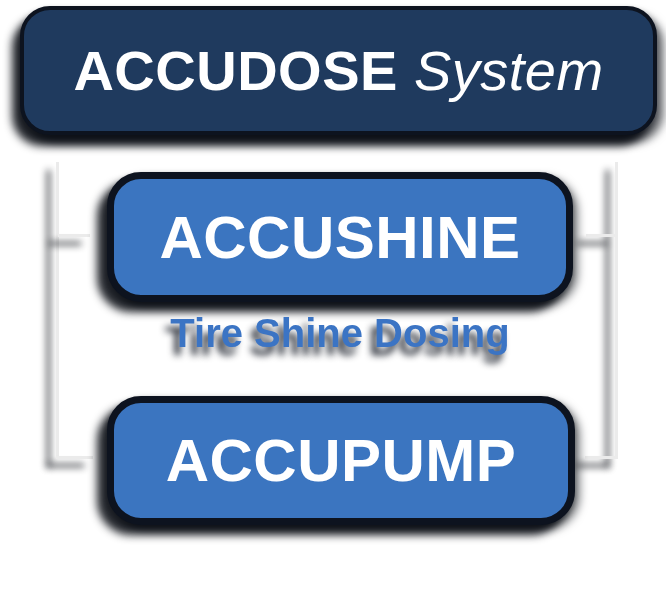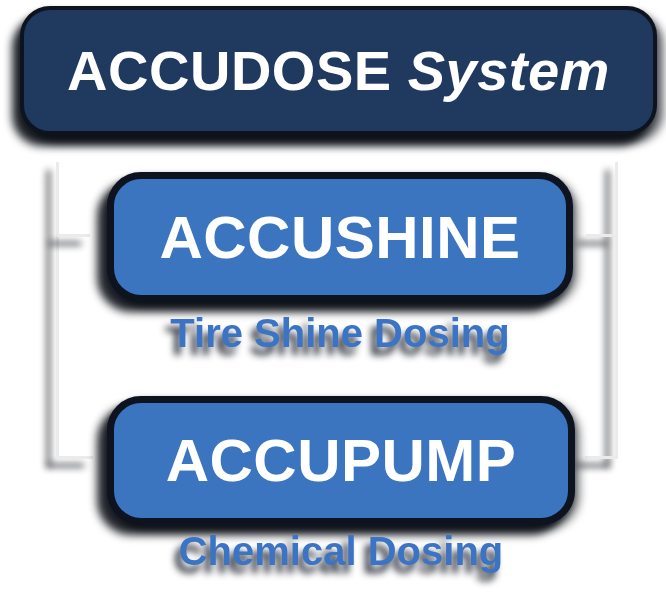--- a/index.html
+++ b/index.html
@@ -54,21 +54,21 @@
   }
   .box.pump {
     left: 107px;
     top: 396px;
     width: 468px;
     height: 129px;
   }
   .node-label { white-space: nowrap; letter-spacing: 0.5px; }
   .seg-reg  { font-weight: 700; }
   .seg-bold { font-weight: 700; }
-  .seg-ital { font-weight: 700; font-style: italic; white-space: pre; }
+  .seg-ital { font-weight: 400; font-style: italic; white-space: pre; }
 
   
   .caption {
     position: absolute;
     text-align: center;
     font-size: 40px;
     font-weight: 700;
     color: var(--caption-text, #3b74c4);
     text-shadow: -5px 8px 7px rgba(7, 12, 24, 0.88);
     white-space: nowrap;
@@ -108,15 +108,14 @@
   <div class="cline hline elbow-right"></div>
 
   <div class="box blue shine">
     <div class="node-label"><span class="seg-reg">ACCU</span><span class="seg-bold">SHINE</span></div>
   </div>
   <div class="caption shine-caption">Tire Shine Dosing</div>
 
   <div class="box blue pump">
     <div class="node-label"><span class="seg-reg">ACCU</span><span class="seg-bold">PUMP</span></div>
   </div>
-  <div class="caption pump-caption">Chemical Dosing</div>
 
 </div>
 
 </body></html>

